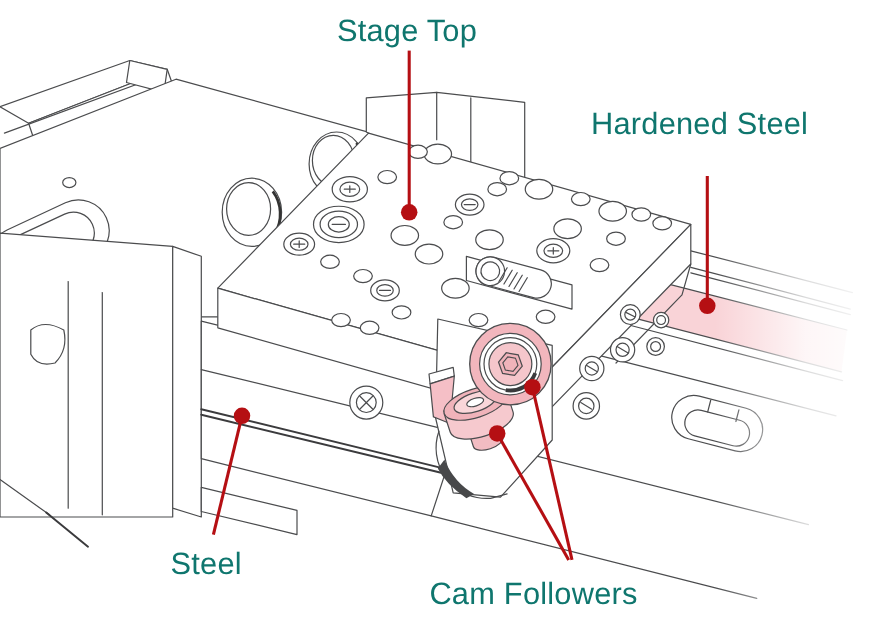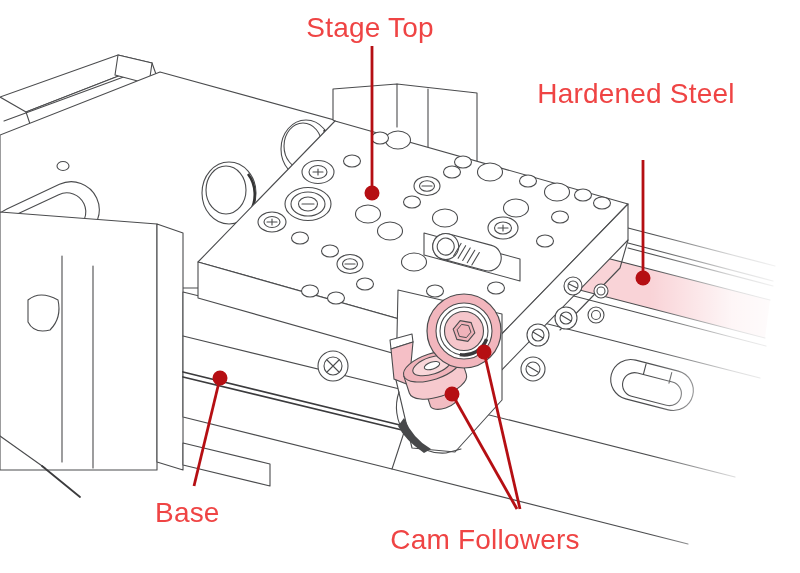--- a/index.html
+++ b/index.html
@@ -3,23 +3,23 @@
 <meta charset="utf-8">
 <style>
   html,body{margin:0;padding:0;background:#fff;}
   body{width:800px;height:573px;position:relative;overflow:hidden;
        font-family:"Liberation Sans", sans-serif;}
   .canvas{position:absolute;inset:0;width:800px;height:573px;}
   svg{position:absolute;inset:0;display:block;}
   .la{stroke:#4b4c4e;stroke-width:1.1;fill:none;stroke-linejoin:round;stroke-linecap:round;}
   .wf{fill:#ffffff;stroke:#4b4c4e;stroke-width:1.1;stroke-linejoin:round;}
   .dk{stroke:#3b3b3d;stroke-width:1.8;fill:none;stroke-linecap:round;}
-  .lbl{position:absolute;font-size:28px;color:#ef4444;white-space:nowrap;letter-spacing:.2px;}
+  .lbl{position:absolute;font-size:28px;color:#0f766e;white-space:nowrap;letter-spacing:.2px;}
   .lbl-stage-top{left:370px;top:12px;transform:translateX(-50%);}
-  .lbl-raceway{left:636px;top:79px;transform:translateX(-50%);text-align:left;line-height:30px;}
+  .lbl-raceway{left:636px;top:98px;transform:translateX(-50%);text-align:left;line-height:30px;}
   .lbl-base{left:155px;top:497px;}
   .lbl-cam{left:485px;top:524px;transform:translateX(-50%);}
 </style>
 </head>
 <body>
 
 <div class="canvas">
 <svg viewBox="0 0 800 573" width="800" height="573">
   <defs>
     <linearGradient id="fadeR" gradientUnits="userSpaceOnUse" x1="650" y1="0" x2="800" y2="0">
@@ -264,15 +264,15 @@
       <circle cx="452" cy="394" r="7.5" stroke="none"></circle>
       <circle cx="484" cy="352" r="7.5" stroke="none"></circle>
     </g>
   </g>
 </svg>
 
 <div class="lbl lbl-stage-top">Stage Top</div>
 <div class="lbl lbl-raceway">
   <div>Hardened Steel</div>
 </div>
-<div class="lbl lbl-base">Base</div>
+<div class="lbl lbl-base">Steel</div>
 <div class="lbl lbl-cam">Cam Followers</div>
 </div>
 
 </body></html>

